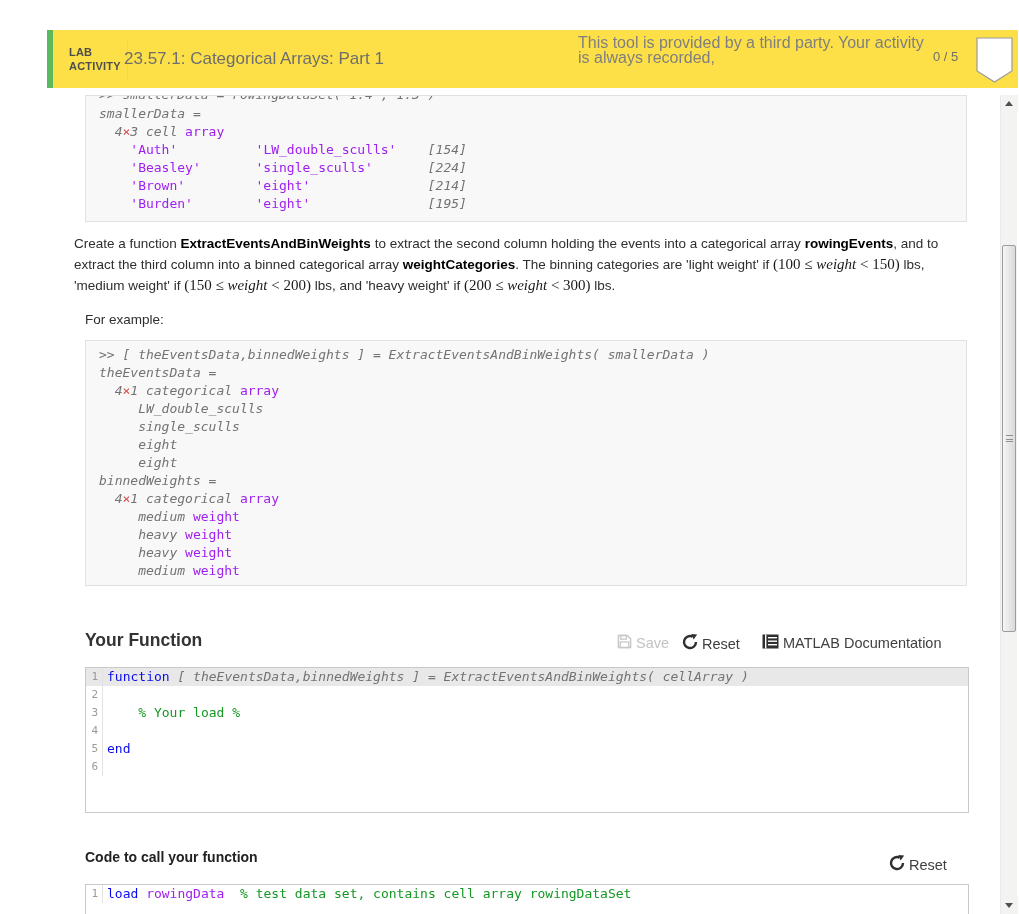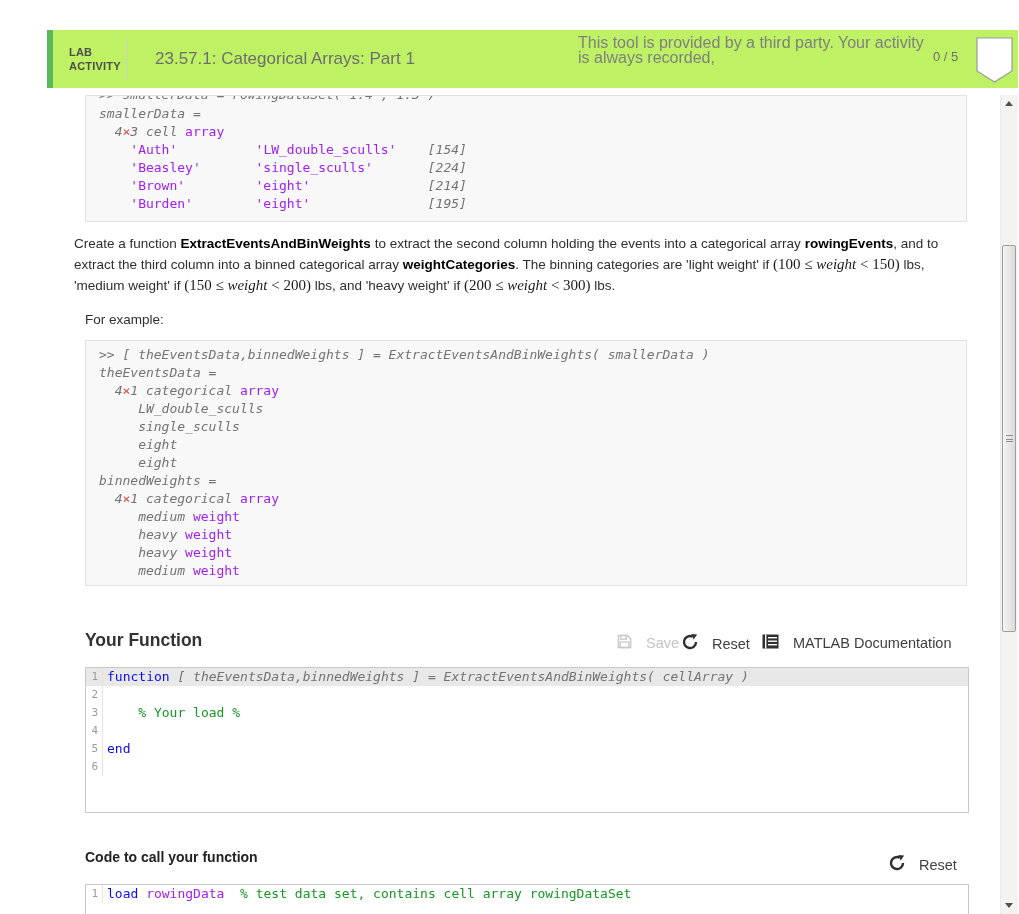--- a/index.html
+++ b/index.html
@@ -3,25 +3,25 @@
 <meta charset="utf-8">
 <style>
   * { margin:0; padding:0; box-sizing:border-box; }
   html,body { background:#ffffff; }
   .screen {
     position:relative; width:1019px; height:914px; background:#ffffff;
     font-family:"Liberation Sans", sans-serif; overflow:hidden;
   }
 
   
-  .banner { position:absolute; left:47px; top:30px; width:971px; height:58px; background:#bef264; }
+  .banner { position:absolute; left:47px; top:30px; width:971px; height:58px; background:#fde047; }
   .accent-bar { position:absolute; left:0; top:0; width:6px; height:58px; background:var(--accent); }
   .kicker { position:absolute; left:22px; top:15px; font-size:11px; font-weight:bold; color:#4d4d4d; line-height:14px; letter-spacing:.2px; }
   .banner-divider { position:absolute; left:80px; top:9px; width:1px; height:40px; background:#cfcfcf; }
-  .banner-title { position:absolute; left:108px; top:19px; font-size:17px; color:#6e6e6e; }
+  .banner-title { position:absolute; left:77px; top:19px; font-size:17px; color:#6e6e6e; }
   .banner-notice { position:absolute; left:531px; top:5px; width:356px; font-size:16px; color:#7f7f7f; line-height:15px; }
   .banner-score { position:absolute; left:886px; top:19px; font-size:13px; color:#6f6f6f; }
   .banner-badge { position:absolute; left:929px; top:7px; width:38px; height:48px; }
 
   
   .codeblock {
     position:absolute; background:var(--codebg); border:1px solid #e1e1e1;
     font-family:"DejaVu Sans Mono","Liberation Mono",monospace;
     font-size:13px; color:#1c1c1c; padding:5px 0 0 13px; white-space:pre; overflow:hidden;
   }
@@ -41,21 +41,21 @@
   }
   .seg-n { color:#2e2e2e; }
   .seg-b { color:#000; font-weight:bold; }
   .seg-m  { font-family:"Liberation Serif", serif; font-size:15px; color:#1a1a1a; }
   .seg-mi { font-family:"Liberation Serif", serif; font-size:15px; color:#1a1a1a; font-style:italic; }
   .for-example { position:absolute; left:85px; top:312px; font-size:13.5px; color:#2e2e2e; }
 
   
   .section-title-lg { position:absolute; left:85px; top:630px; font-size:17.5px; font-weight:bold; color:#333; }
   .section-title-sm { position:absolute; left:85px; top:849px; font-size:14px; font-weight:bold; color:#222; }
-  .toolbar-btn { position:absolute; display:flex; align-items:center; gap:14px; font-size:14.5px; color:#3f3f3f; cursor:pointer; }
+  .toolbar-btn { position:absolute; display:flex; align-items:center; gap:4px; font-size:14.5px; color:#3f3f3f; cursor:pointer; }
   .toolbar-btn .lbl { color:#3f3f3f; }
   .btn-disabled .lbl { color:#c3c3c3; }
   .btn-save { left:617px; top:634px; }
   .btn-reset-1 { left:682px; top:634px; }
   .btn-docs { left:762px; top:634px; }
   .btn-reset-2 { left:889px; top:855px; }
 
   
   .editor {
     position:absolute; left:85px; width:884px; background:#ffffff; border:1px solid #c9c9c9;

